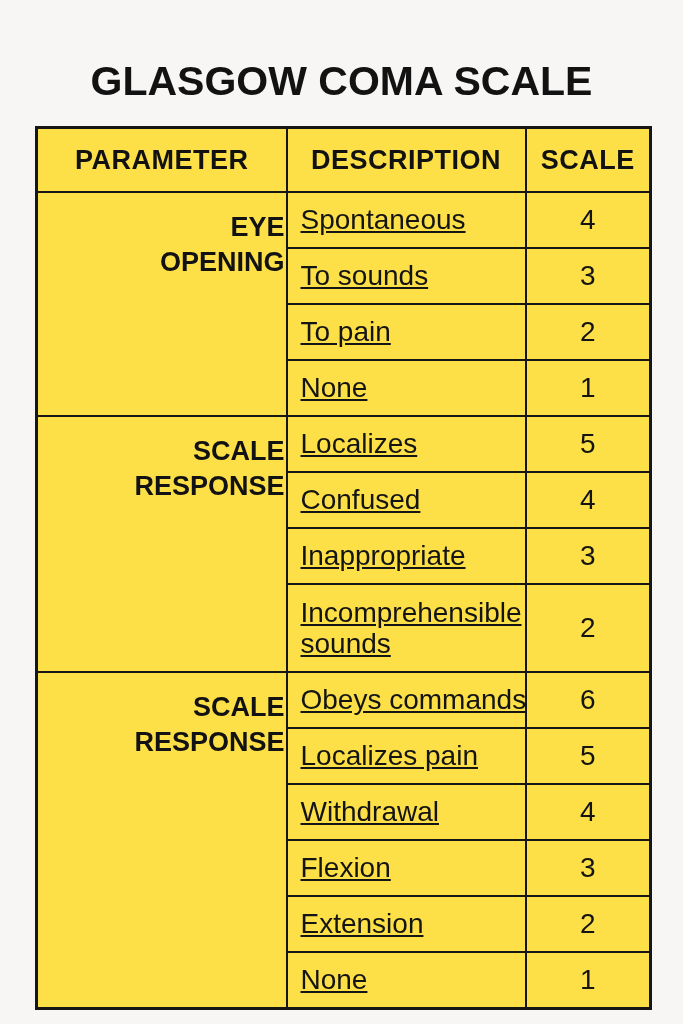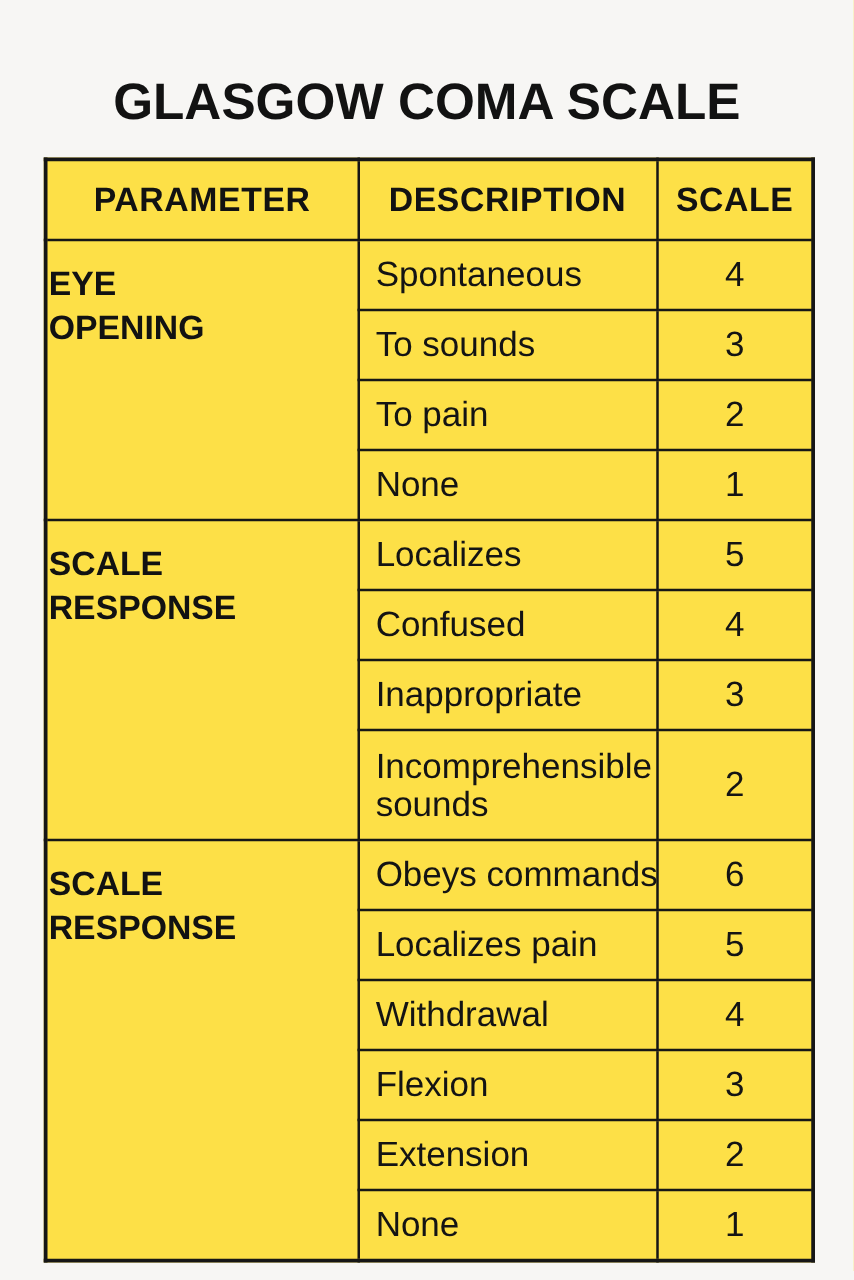--- a/index.html
+++ b/index.html
@@ -42,39 +42,40 @@
     height: 62px;
     font-size: 27px;
     font-weight: bold;
     text-align: center;
     letter-spacing: 0.5px;
     padding: 0;
     color: #121212;
   }
   td.param-cell {
     vertical-align: top;
-    text-align: left;
+    text-align: right;
     padding-top: 17px;
     font-size: 27px;
     font-weight: bold;
     line-height: 1.3;
     color: #121212;
   }
   td.param-cell .param-line {
     display: block;
   }
   td.desc-cell {
     height: 54px;
     font-size: 28px;
     text-align: left;
     vertical-align: middle;
     padding: 0 0 0 13px;
     line-height: 1.12;
     white-space: pre;
     overflow: visible;
+    text-decoration: underline;
   }
   td.value-cell {
     height: 54px;
     font-size: 28px;
     text-align: center;
     vertical-align: middle;
     padding: 0;
   }
   tr.tall-row td.desc-cell,
   tr.tall-row td.value-cell {

